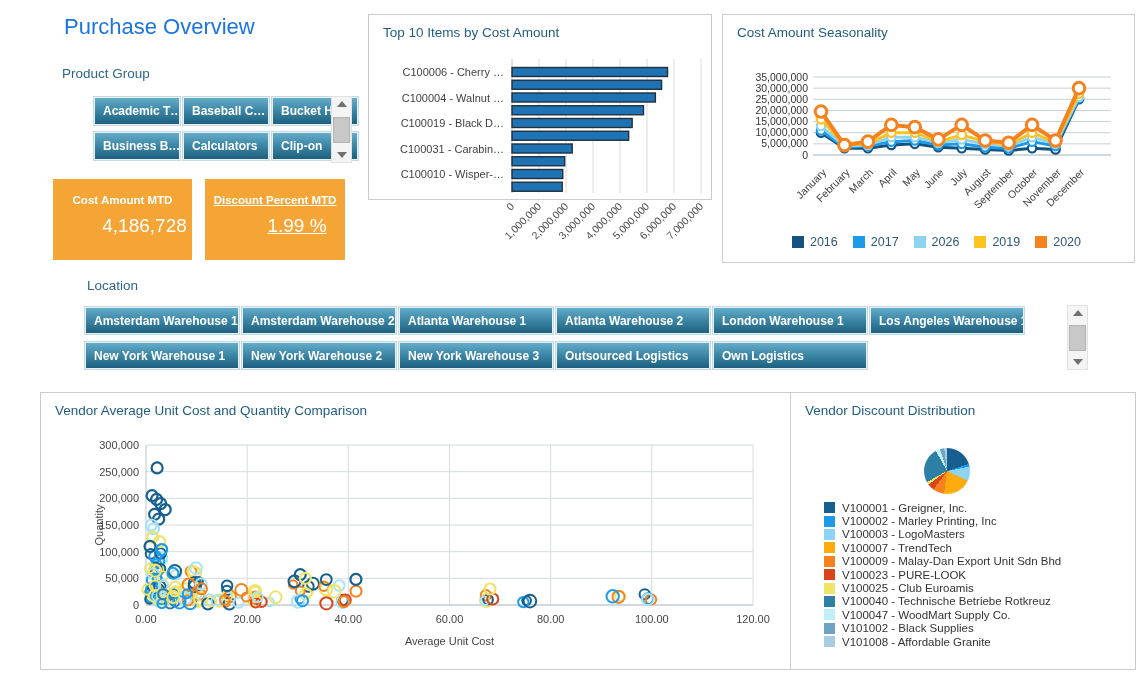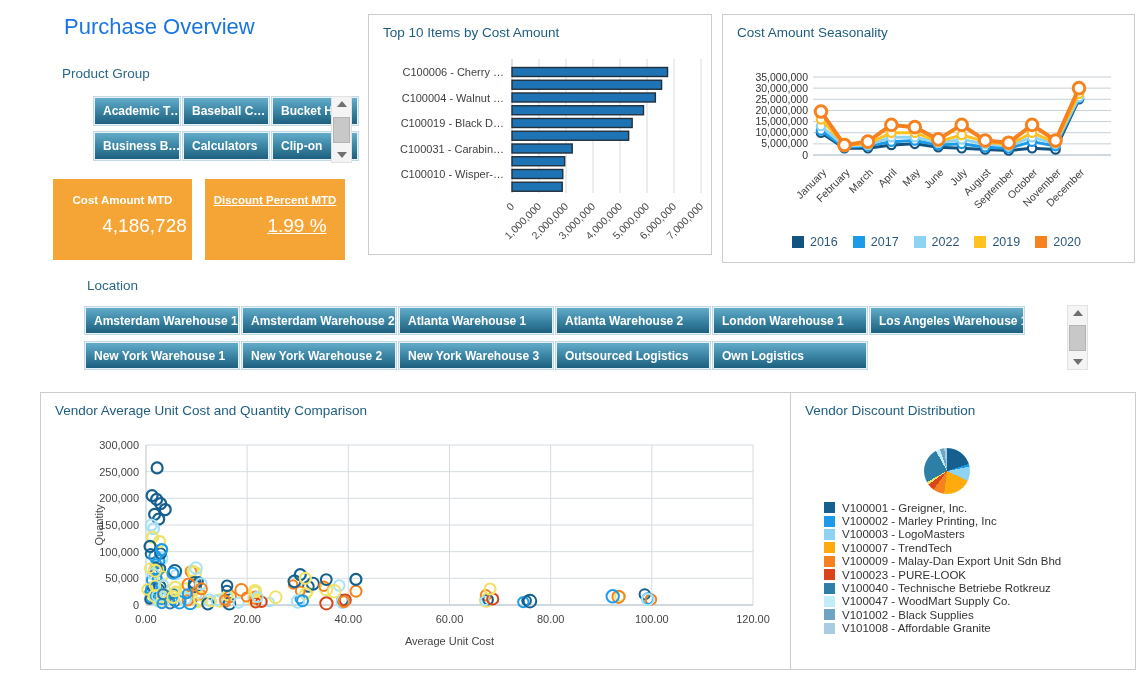--- a/index.html
+++ b/index.html
@@ -64,21 +64,21 @@
 
   <div class="kpi" style="left:53px;width:139px;">
     <div class="kpi-label">Cost Amount MTD</div>
     <div class="kpi-value">4,186,728</div>
   </div>
   <div class="kpi" style="left:205px;width:140px;text-decoration:underline;">
     <div class="kpi-label">Discount Percent MTD</div>
     <div class="kpi-value">1.99 %</div>
   </div>
 
-  <div class="panel" style="left:368px;top:14px;width:344px;height:241px;">
+  <div class="panel" style="left:368px;top:14px;width:344px;height:186px;">
     <div class="panel-title">Top 10 Items by Cost Amount</div>
     <svg id="top10-svg" width="342" height="247" viewBox="0 0 342 247">
         <line x1="143" y1="44" x2="143" y2="178" stroke="#B9C4CC" stroke-width="1"></line>
         <line x1="170" y1="44" x2="170" y2="178" stroke="#D5DCE1" stroke-width="1"></line>
         <line x1="197" y1="44" x2="197" y2="178" stroke="#D5DCE1" stroke-width="1"></line>
         <line x1="224" y1="44" x2="224" y2="178" stroke="#D5DCE1" stroke-width="1"></line>
         <line x1="251" y1="44" x2="251" y2="178" stroke="#D5DCE1" stroke-width="1"></line>
         <line x1="278" y1="44" x2="278" y2="178" stroke="#D5DCE1" stroke-width="1"></line>
         <line x1="305" y1="44" x2="305" y2="178" stroke="#D5DCE1" stroke-width="1"></line>
         <line x1="332" y1="44" x2="332" y2="178" stroke="#D5DCE1" stroke-width="1"></line>
@@ -209,21 +209,21 @@
         <div class="leg-item">
           <span class="leg-swatch" style="background: rgb(20, 83, 127);"></span>
           <span>2016</span>
         </div>
         <div class="leg-item">
           <span class="leg-swatch" style="background: rgb(30, 155, 232);"></span>
           <span>2017</span>
         </div>
         <div class="leg-item">
           <span class="leg-swatch" style="background: rgb(143, 211, 242);"></span>
-          <span>2022</span>
+          <span>2026</span>
         </div>
         <div class="leg-item">
           <span class="leg-swatch" style="background: rgb(255, 194, 32);"></span>
           <span>2019</span>
         </div>
         <div class="leg-item">
           <span class="leg-swatch" style="background: rgb(245, 130, 31);"></span>
           <span>2020</span>
         </div>
       </div>
@@ -466,20 +466,24 @@
         </div>
         <div class="pie-leg-row">
           <span class="pie-leg-swatch" style="background: rgb(245, 130, 31);"></span>
           <span>V100009 - Malay-Dan Export Unit Sdn Bhd</span>
         </div>
         <div class="pie-leg-row">
           <span class="pie-leg-swatch" style="background: rgb(217, 68, 26);"></span>
           <span>V100023 - PURE-LOOK</span>
         </div>
         <div class="pie-leg-row">
+          <span class="pie-leg-swatch" style="background: rgb(239, 227, 106);"></span>
+          <span>V100025 - Club Euroamis</span>
+        </div>
+        <div class="pie-leg-row">
           <span class="pie-leg-swatch" style="background: rgb(46, 127, 165);"></span>
           <span>V100040 - Technische Betriebe Rotkreuz</span>
         </div>
         <div class="pie-leg-row">
           <span class="pie-leg-swatch" style="background: rgb(192, 239, 247);"></span>
           <span>V100047 - WoodMart Supply Co.</span>
         </div>
         <div class="pie-leg-row">
           <span class="pie-leg-swatch" style="background: rgb(111, 163, 194);"></span>
           <span>V101002 - Black Supplies</span>

